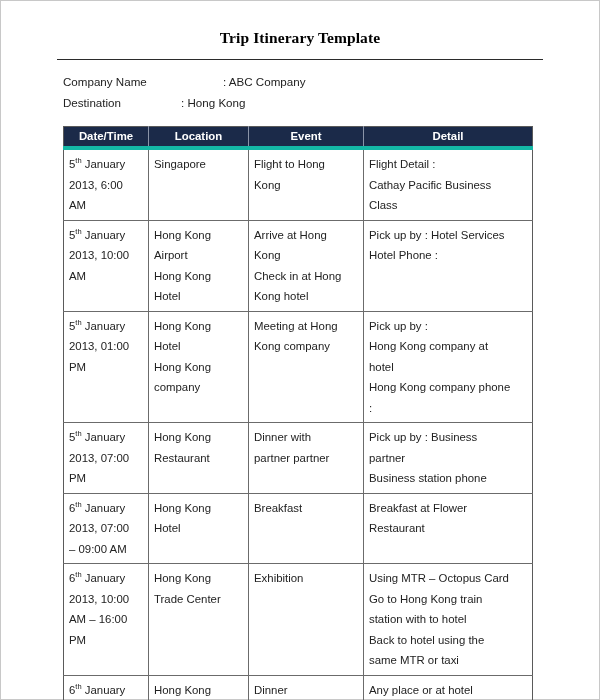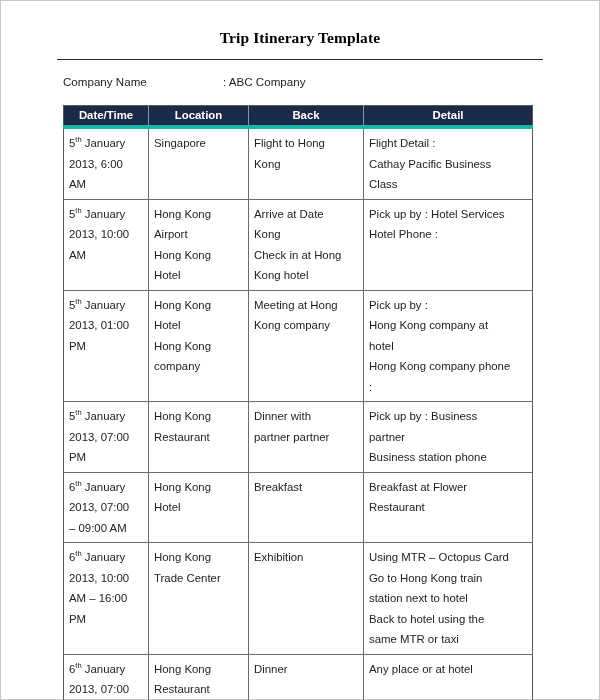--- a/index.html
+++ b/index.html
@@ -109,36 +109,40 @@
 
 <div class="page">
 
   <h1 class="doc-title">Trip Itinerary Template</h1>
   <hr class="title-rule">
 
   <div class="meta">
       <div class="meta-row">
         <span class="meta-label wide">Company Name</span>
         <span class="meta-value">: ABC Company</span>
+      </div>
+      <div class="meta-row">
+        <span class="meta-label narrow">Destination</span>
+        <span class="meta-value">: Hong Kong</span>
       </div>
     </div>
 
   <div class="table-wrap">
     <table class="itinerary">
       <colgroup>
         <col class="col-date">
         <col class="col-loc">
         <col class="col-event">
         <col class="col-det">
       </colgroup>
       <thead>
         <tr>
             <th>Date/Time</th>
             <th>Location</th>
-            <th>Back</th>
+            <th>Event</th>
             <th>Detail</th>
           </tr>
       </thead>
       <tbody>
           <tr>
             <td>
               <span class="cell-line">5<sup>th</sup> January</span>
               <span class="cell-line">2013, 6:00</span>
               <span class="cell-line">AM</span>
             </td>
@@ -161,21 +165,21 @@
               <span class="cell-line">2013, 10:00</span>
               <span class="cell-line">AM</span>
             </td>
             <td>
               <span class="cell-line">Hong Kong</span>
               <span class="cell-line">Airport</span>
               <span class="cell-line">Hong Kong</span>
               <span class="cell-line">Hotel</span>
             </td>
             <td>
-              <span class="cell-line">Arrive at Date</span>
+              <span class="cell-line">Arrive at Hong</span>
               <span class="cell-line">Kong</span>
               <span class="cell-line">Check in at Hong</span>
               <span class="cell-line">Kong hotel</span>
             </td>
             <td>
               <span class="cell-line">Pick up by : Hotel Services</span>
               <span class="cell-line">Hotel Phone :</span>
             </td>
           </tr>
           <tr>
@@ -250,21 +254,21 @@
             <td>
               <span class="cell-line">Hong Kong</span>
               <span class="cell-line">Trade Center</span>
             </td>
             <td>
               <span class="cell-line">Exhibition</span>
             </td>
             <td>
               <span class="cell-line">Using MTR – Octopus Card</span>
               <span class="cell-line">Go to Hong Kong train</span>
-              <span class="cell-line">station next to hotel</span>
+              <span class="cell-line">station with to hotel</span>
               <span class="cell-line">Back to hotel using the</span>
               <span class="cell-line">same MTR or taxi</span>
             </td>
           </tr>
           <tr>
             <td>
               <span class="cell-line">6<sup>th</sup> January</span>
               <span class="cell-line">2013, 07:00</span>
               <span class="cell-line">PM</span>
             </td>

